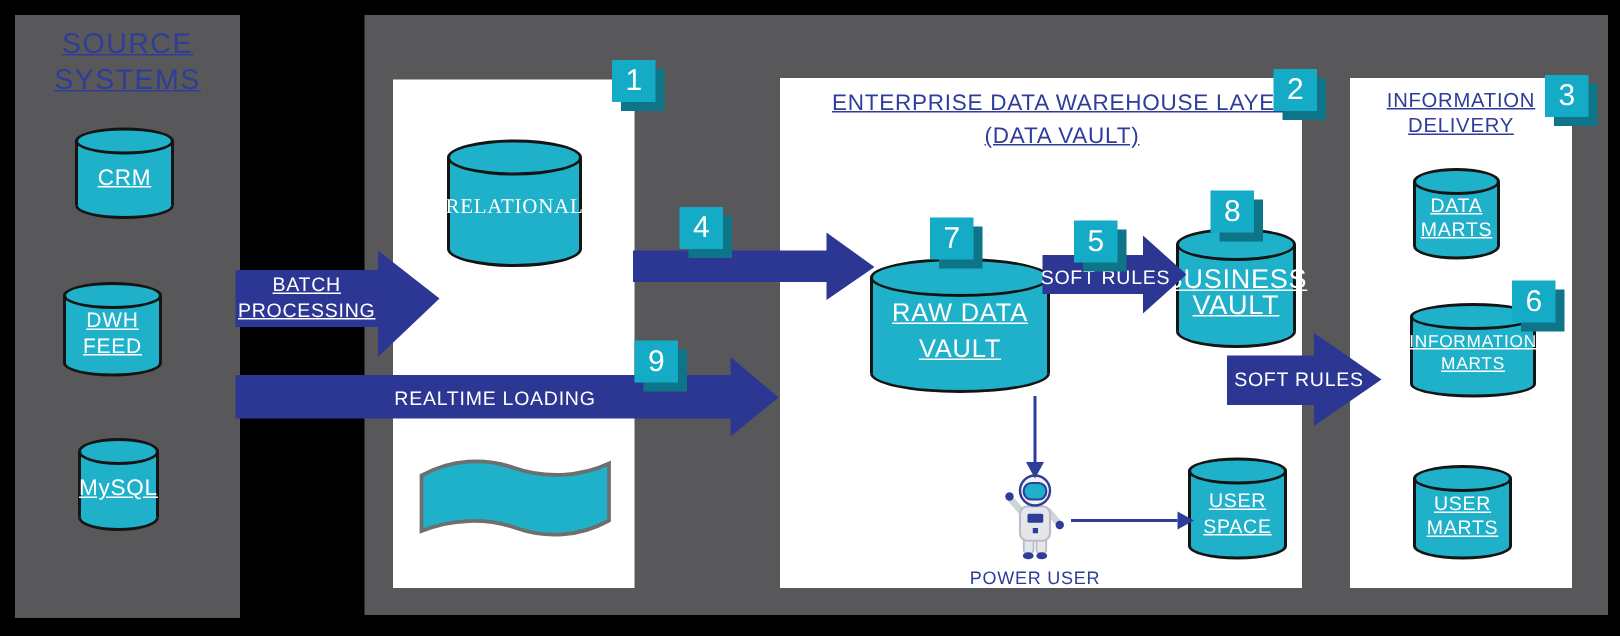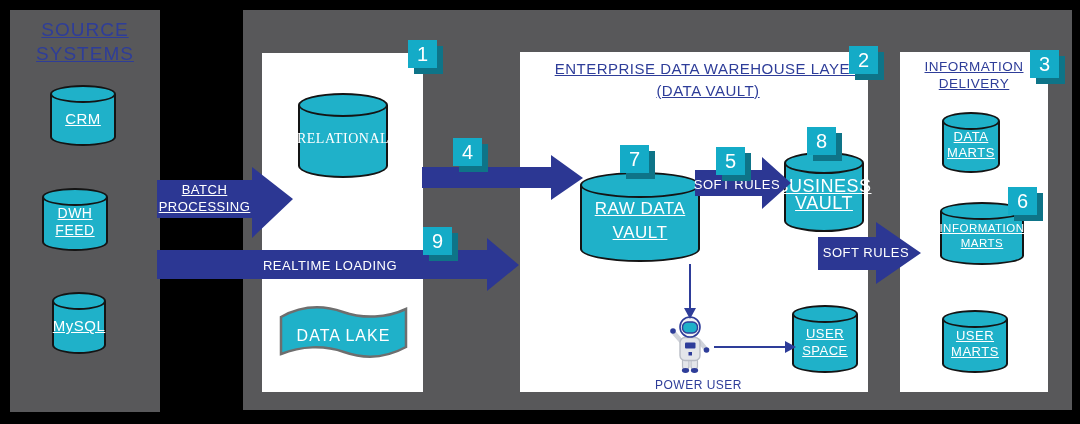--- a/index.html
+++ b/index.html
@@ -81,21 +81,20 @@
         <div class="cyl-bottom"></div>
         <div class="cyl-tube"></div>
         <div class="cyl-top"></div>
         <div class="cyl-label" style="font-size:14px;">RELATIONAL</div>
       </div>
 
       <div style="position:absolute;left:15px;top:250px;width:133px;height:58px;">
         <svg width="133" height="58" viewBox="0 0 133 58">
           <path d="M4,14 C24,3 46,2 66,9 C86,16 110,15 129,6 L129,44 C109,55 87,56 67,49 C47,42 24,43 4,51 Z" fill="#1FB1C9" stroke="#6E6E6E" stroke-width="2.5"></path>
         </svg>
-        <div style="position:absolute;left:0;right:0;top:16px;bottom:8px;display:flex;align-items:center;justify-content:center;color:#fff;font-size:16px;letter-spacing:1px;">DATA LAKE</div>
       </div>
     </div>
 
     <div class="whitebox" style="left:277px;top:42px;width:348px;height:340px;">
       <div class="blue-title ml" style="position:absolute;left:0;right:0;top:6px;font-size:15px;line-height:22px;padding-left:28px;">ENTERPRISE DATA WAREHOUSE LAYER
 (DATA VAULT)</div>
 
       <div class="cyl" style="left:60px;top:120px;width:120px;height:90px;--ry:13px;">
         <div class="cyl-bottom"></div>
         <div class="cyl-tube"></div>
@@ -128,21 +127,21 @@
         <rect x="14.5" y="44" width="6.5" height="11" rx="2.5" fill="#E4E6EA" stroke="#B9BDC6" stroke-width="1.2"></rect>
         <rect x="23" y="44" width="6.5" height="11" rx="2.5" fill="#E4E6EA" stroke="#B9BDC6" stroke-width="1.2"></rect>
         <ellipse cx="17.5" cy="56.5" rx="3.6" ry="2.4" fill="#2E3D99"></ellipse>
         <ellipse cx="26.5" cy="56.5" rx="3.6" ry="2.4" fill="#2E3D99"></ellipse>
         <rect x="12" y="23.5" width="20" height="23" rx="5" fill="#E4E6EA" stroke="#B9BDC6" stroke-width="1.4"></rect>
         <circle cx="22" cy="13" r="10" fill="#F2F3F5" stroke="#2E3D99" stroke-width="1.6"></circle>
         <rect x="14.5" y="8" width="15" height="11" rx="5" fill="#1FB1C9" stroke="#2E3D99" stroke-width="1.4"></rect>
         <rect x="17" y="28.5" width="10.5" height="6" rx="1" fill="#2E3D99"></rect>
         <rect x="20.5" y="38" width="3.5" height="3.5" fill="#2E3D99"></rect>
       </svg>
-      <div style="position:absolute;left:118px;top:326px;width:104px;text-align:right;color:var(--text-blue);font-size:12px;letter-spacing:0.5px;">POWER USER</div>
+      <div style="position:absolute;left:118px;top:326px;width:104px;text-align:center;color:var(--text-blue);font-size:12px;letter-spacing:0.5px;">POWER USER</div>
     </div>
 
     <div class="whitebox" style="left:657px;top:42px;width:148px;height:340px;">
       <div class="blue-title ml" style="position:absolute;left:0;right:0;top:6px;font-size:13.5px;line-height:17px;">INFORMATION
 DELIVERY</div>
 
       <div class="cyl" style="left:42px;top:60px;width:58px;height:61px;--ry:9px;">
         <div class="cyl-bottom"></div>
         <div class="cyl-tube"></div>
         <div class="cyl-top"></div>

